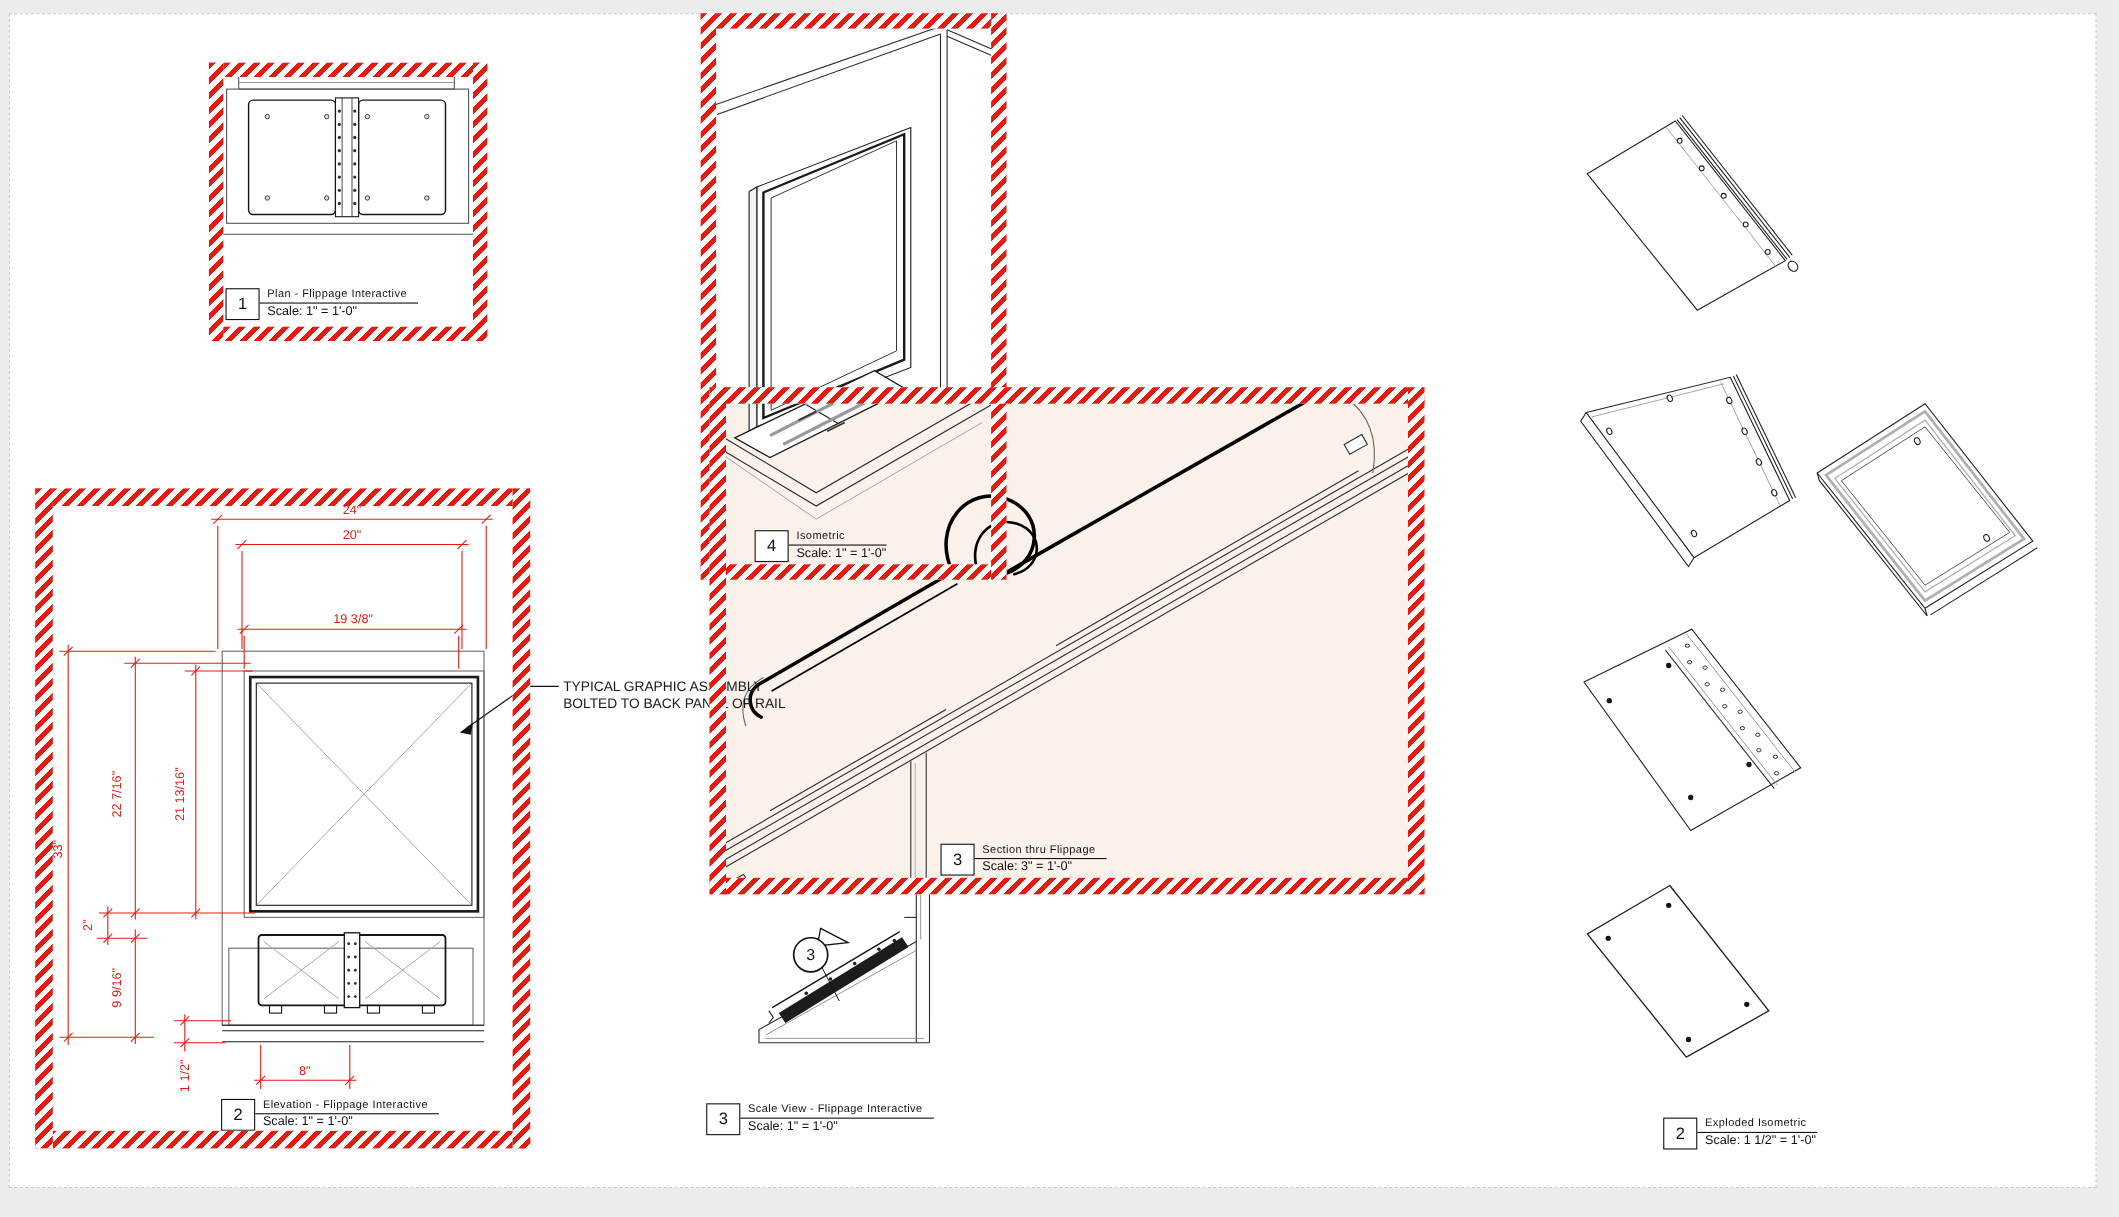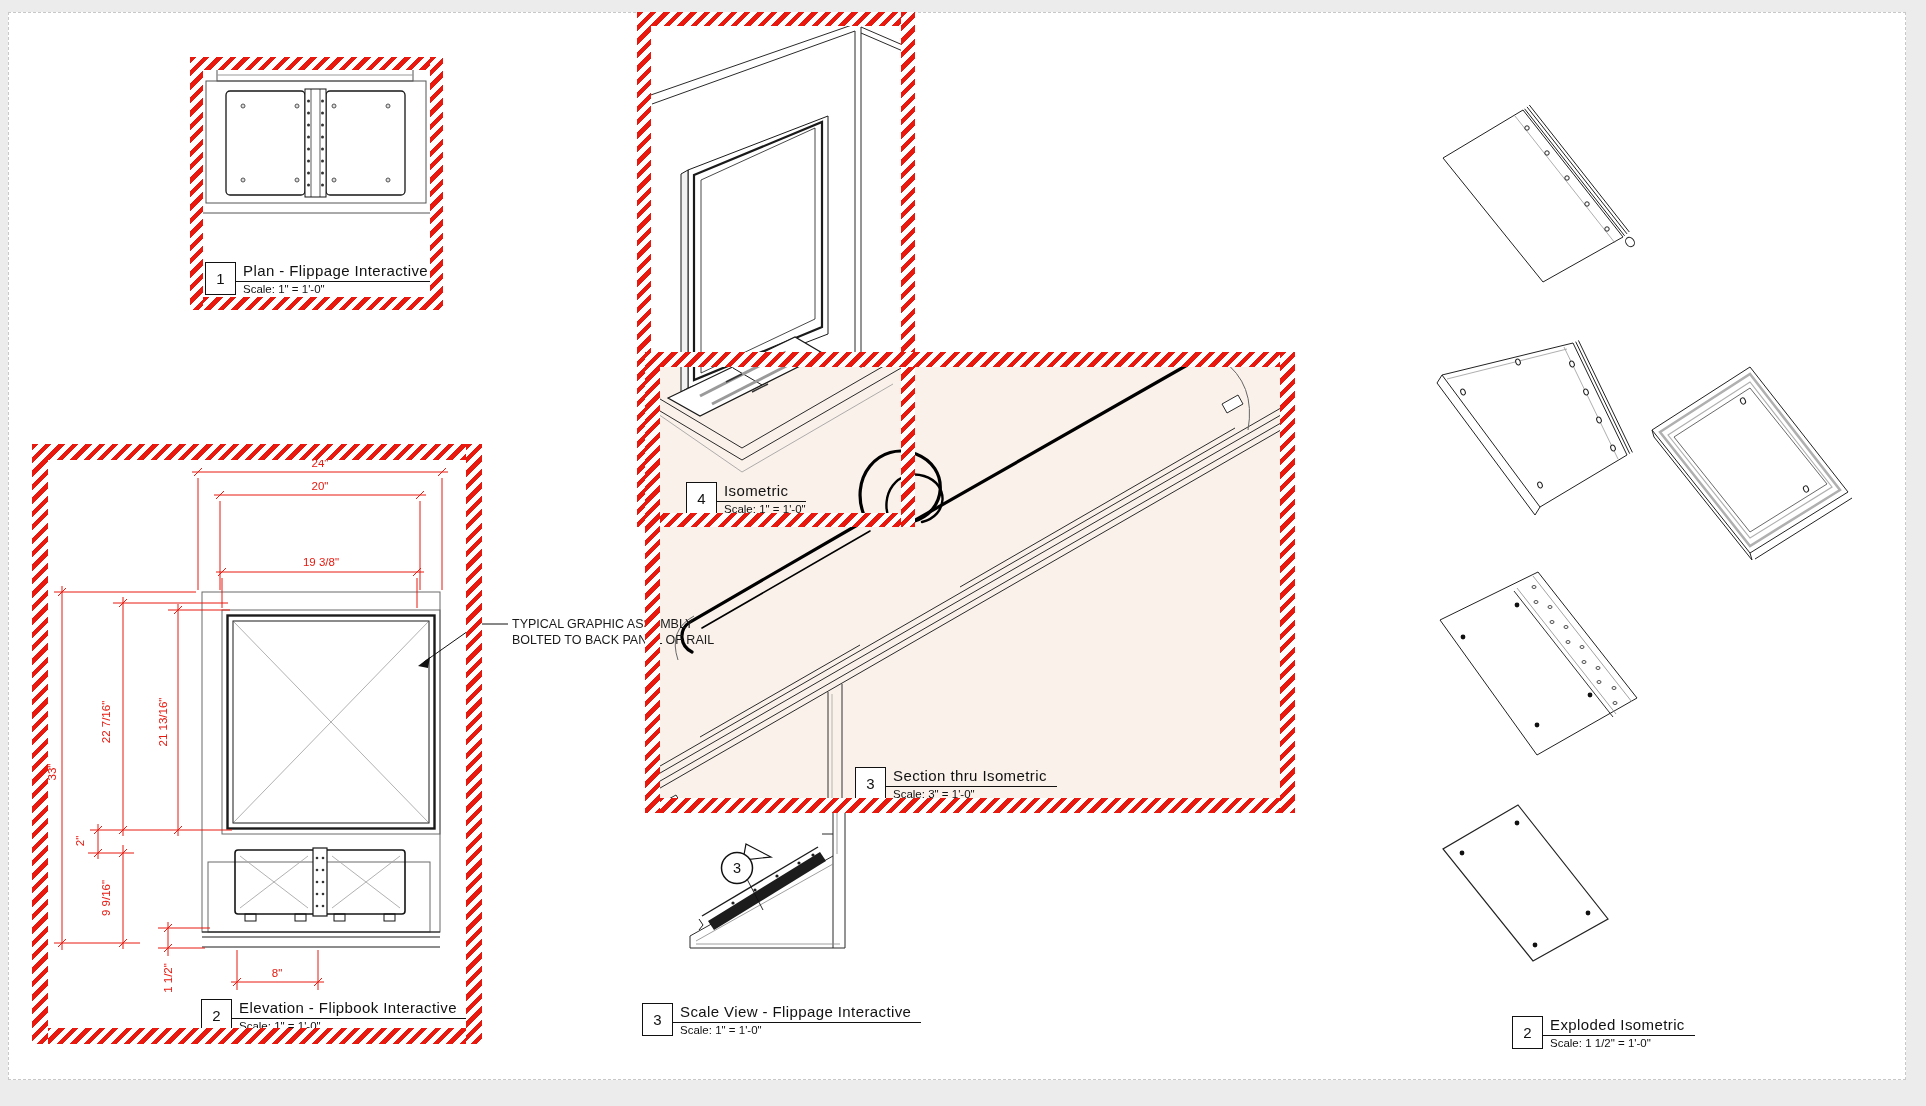--- a/index.html
+++ b/index.html
@@ -8,21 +8,21 @@
   svg{position:absolute;overflow:visible;}
   
   .hatch{position:absolute;background-color:#ffffff;
     background-image:repeating-linear-gradient(135deg,#e8190f 0,#e8190f 4.5px,rgba(0,0,0,0) 4.5px,rgba(0,0,0,0) 9.5px);}
   .creamfill{position:absolute;background:#faf1ea;}
   
   .vlabel{position:absolute;display:flex;align-items:stretch;color:#111;}
   .vnum{width:31px;min-height:29px;border:1.6px solid #111;background:#fff;display:flex;align-items:center;justify-content:center;
         font-size:15px;box-sizing:border-box;}
   .vtext{display:flex;flex-direction:column;}
-  .vtitle{font-size:15px;letter-spacing:.4px;padding:0 10px 2px 7px;border-bottom:1.6px solid #111;white-space:nowrap;}
+  .vtitle{font-size:10px;letter-spacing:.4px;padding:0 10px 2px 7px;border-bottom:1.6px solid #111;white-space:nowrap;}
   .vscale{font-size:11.5px;padding:1px 0 0 7px;white-space:nowrap;}
   .note{position:absolute;font-size:12.5px;line-height:16px;color:#1a1a1a;white-space:nowrap;}
   text{font-family:"Liberation Sans",sans-serif;}
   .dimtxt{fill:#e8190f;font-size:11.5px;}
   .callouttxt{fill:#111;font-size:14.5px;}
 </style>
 </head>
 <body>
 
 <div class="stage">
@@ -372,37 +372,37 @@
     <div class="vnum">1</div>
     <div class="vtext">
       <div class="vtitle">Plan - Flippage Interactive</div>
       <div class="vscale">Scale: 1" = 1'-0"</div>
     </div>
   </div>
 
   <div class="vlabel" style="left:201px;top:999px;">
     <div class="vnum">2</div>
     <div class="vtext">
-      <div class="vtitle">Elevation - Flipbook Interactive</div>
+      <div class="vtitle">Elevation - Flippage Interactive</div>
       <div class="vscale">Scale: 1" = 1'-0"</div>
     </div>
   </div>
 
   <div class="vlabel" style="left:686px;top:482px;">
     <div class="vnum">4</div>
     <div class="vtext">
       <div class="vtitle">Isometric</div>
       <div class="vscale">Scale: 1" = 1'-0"</div>
     </div>
   </div>
 
   <div class="vlabel" style="left:855px;top:767px;">
     <div class="vnum">3</div>
     <div class="vtext">
-      <div class="vtitle">Section thru Isometric</div>
+      <div class="vtitle">Section thru Flippage</div>
       <div class="vscale">Scale: 3" = 1'-0"</div>
     </div>
   </div>
 
   <div class="vlabel" style="left:642px;top:1003px;">
     <div class="vnum">3</div>
     <div class="vtext">
       <div class="vtitle">Scale View - Flippage Interactive</div>
       <div class="vscale">Scale: 1" = 1'-0"</div>
     </div>

